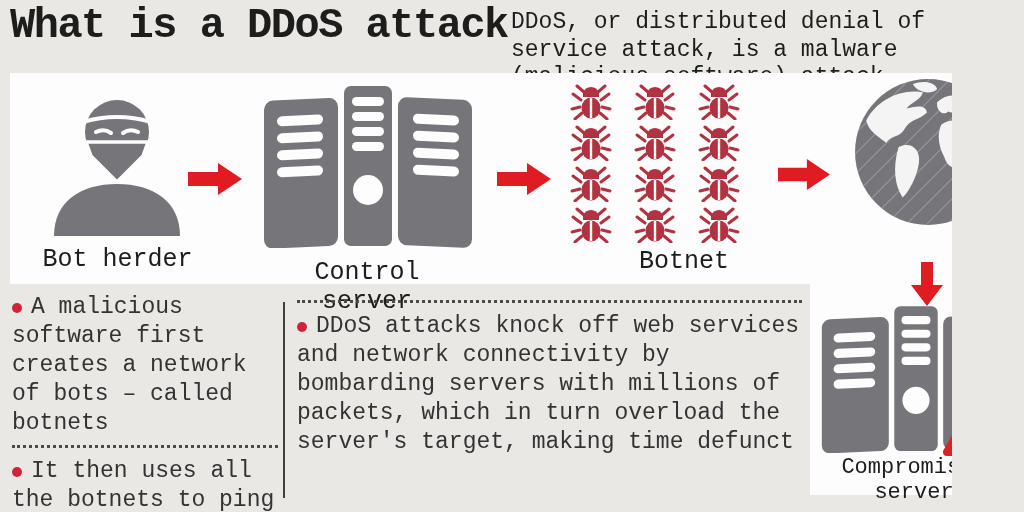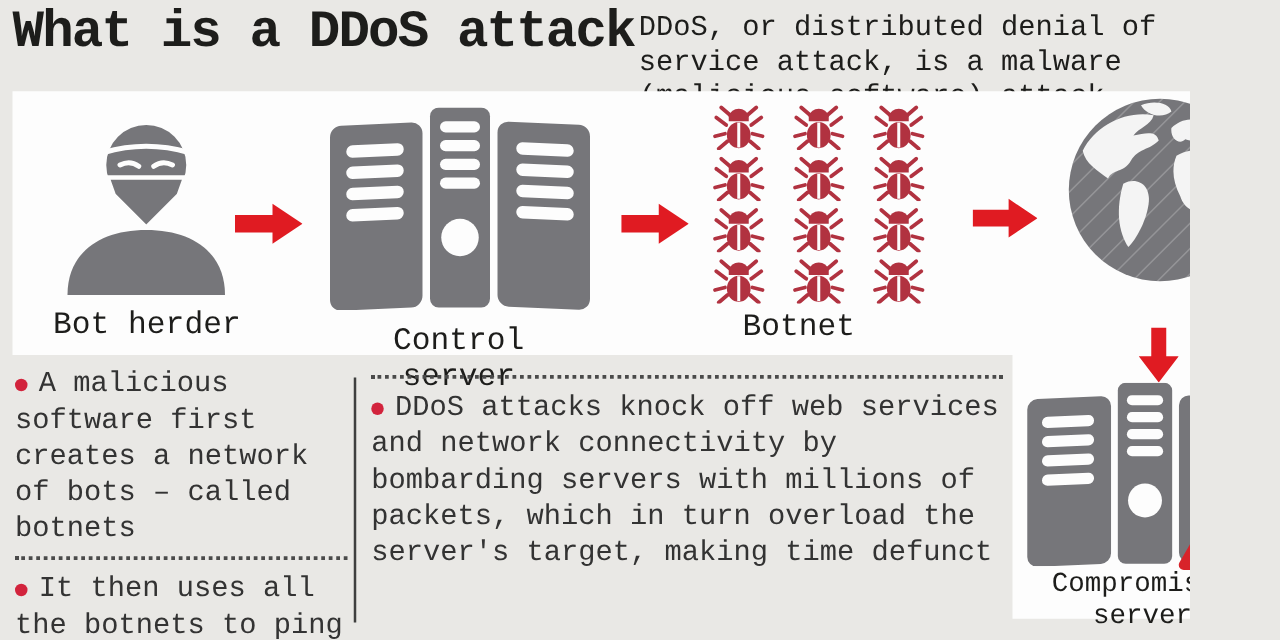--- a/index.html
+++ b/index.html
@@ -216,21 +216,21 @@
       </svg>
 
   <svg>
         <use href="#bug"></use>
       </svg>
 
   <svg>
         <use href="#bug"></use>
       </svg>
 </div>
-  <div class="node-label" style="left:549px;top:247px;width:180px;">Botnet</div>
+  <div class="node-label" style="left:594px;top:247px;width:180px;">Botnet</div>
 
   <svg class="abs" style="left:778px;top:157px;width:52px;height:35px;">
       <use href="#arrow-right"></use>
     </svg>
 
   <svg class="abs" style="left:852px;top:76px;width:152px;height:152px;">
       <use href="#globe"></use>
     </svg>
 
   <svg class="abs" style="left:911px;top:262px;width:32px;height:44px;">

